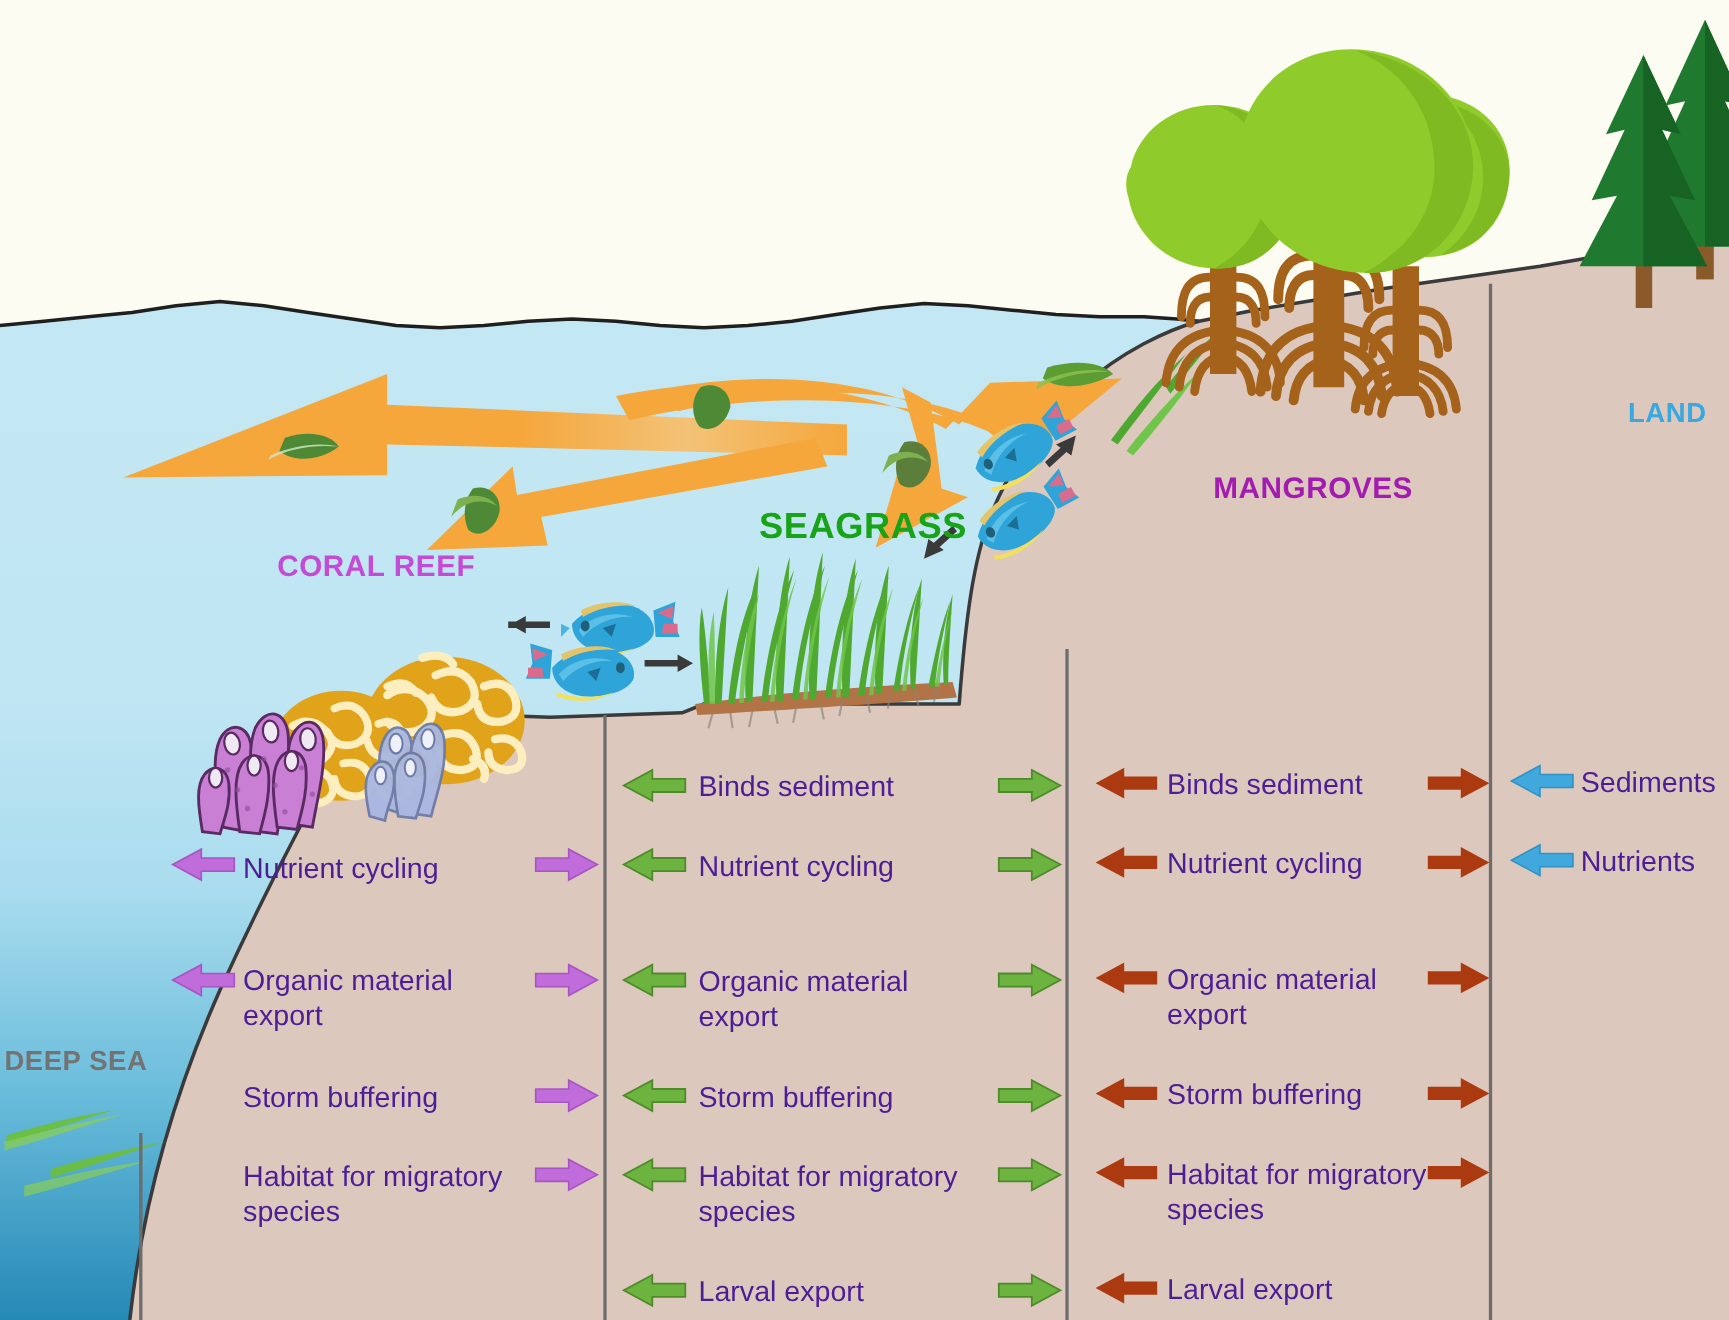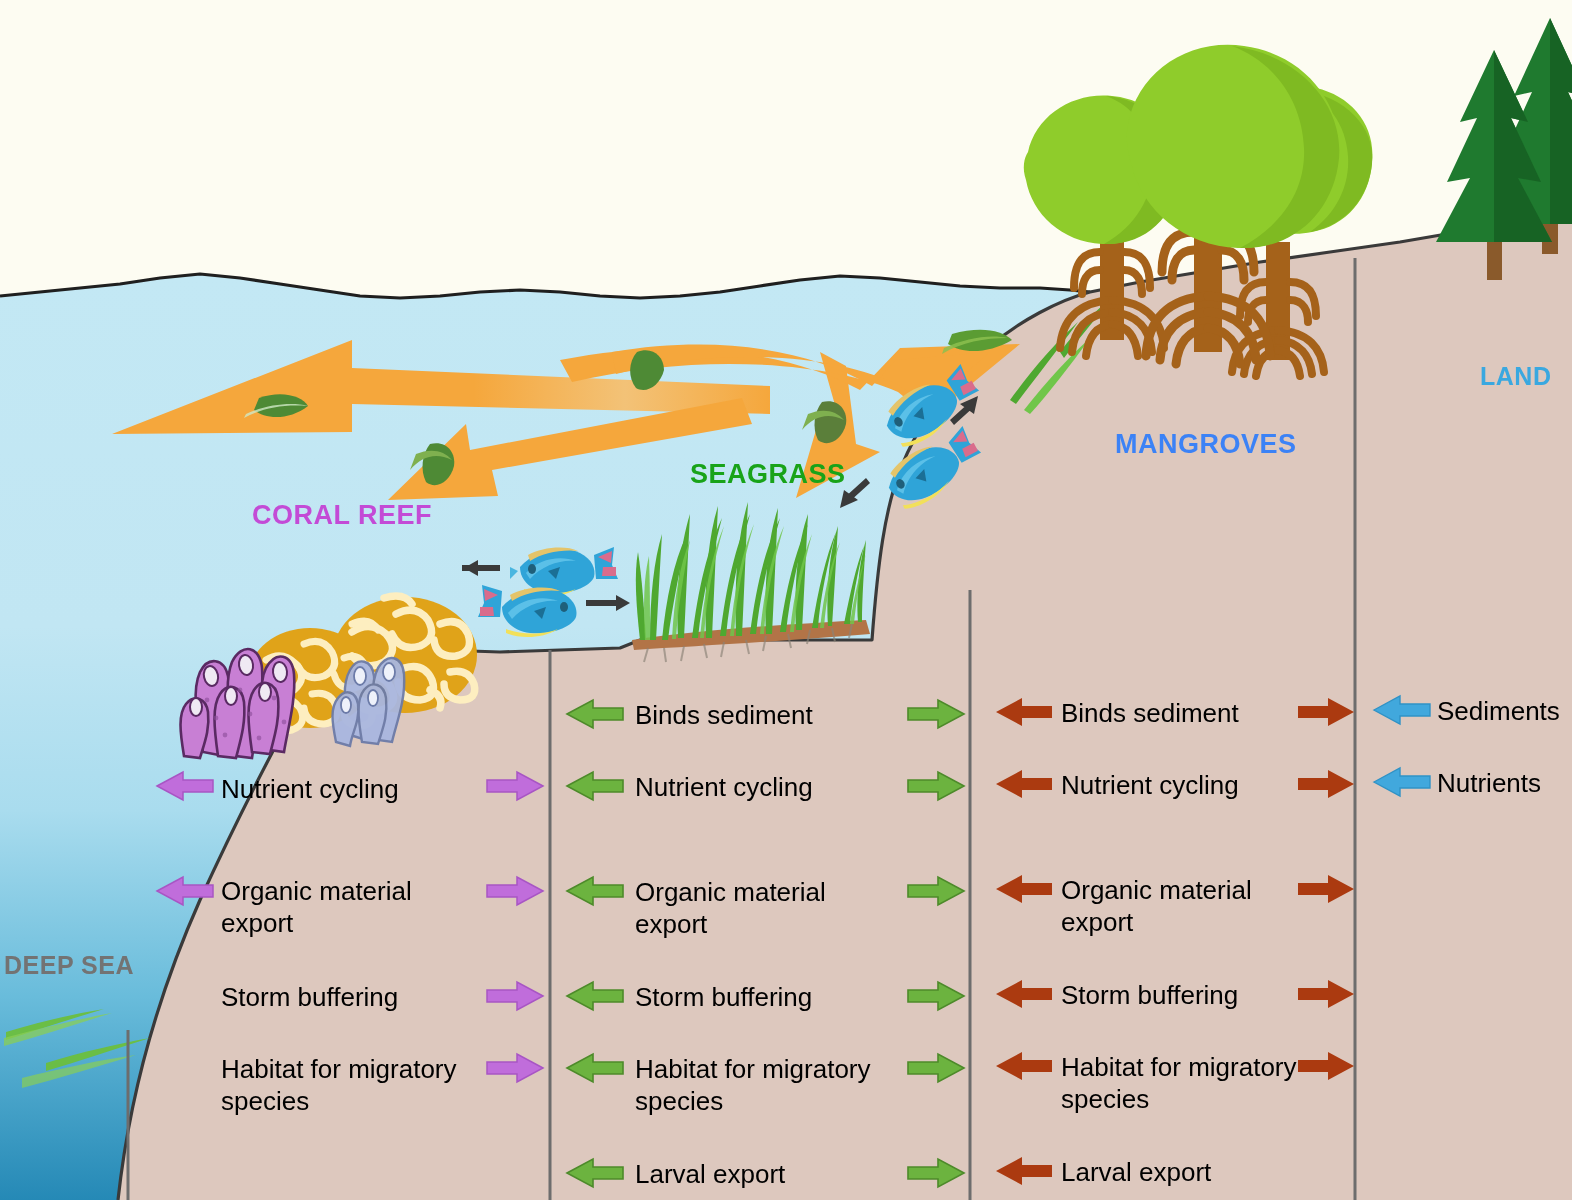--- a/index.html
+++ b/index.html
@@ -14,35 +14,35 @@
 
   
   .hab-label{
     position:absolute;
     font-weight:bold;
     letter-spacing:0.5px;
     white-space:nowrap;
     font-family:"Liberation Sans", sans-serif;
   }
   #label-coral{ left:252px; top:500px; font-size:27px; color:#c34bd6; }
-  #label-seagrass{ left:690px; top:459px; font-size:27px; color:#19a319; }
-  #label-mangroves{ left:1103px; top:429px; font-size:27px; color:#3b82f6;margin-left:12px; }
+  #label-seagrass{ left:690px; top:459px; font-size:33px; color:#19a319; }
+  #label-mangroves{ left:1103px; top:429px; font-size:27px; color:#a21caf; }
   #label-land{ left:1440px; top:362px; font-size:25px; color:#39a8e0;margin-left:40px; }
   #label-deepsea{ left:4px; top:951px; font-size:25px; color:#737373; font-weight:bold; }
 
   
   .svc-row{
     position:absolute;
     display:flex;
     align-items:flex-start;
     height:0;
   }
   .svc-text{
     font-size:26px;
-    color:#000000;
+    color:#4c1d95;
     line-height:1.24;
     font-family:"Liberation Sans", sans-serif;
     white-space:pre-line;
     display:block;
   }
 </style>
 </head>
 <body>
 
 <div id="stage">

